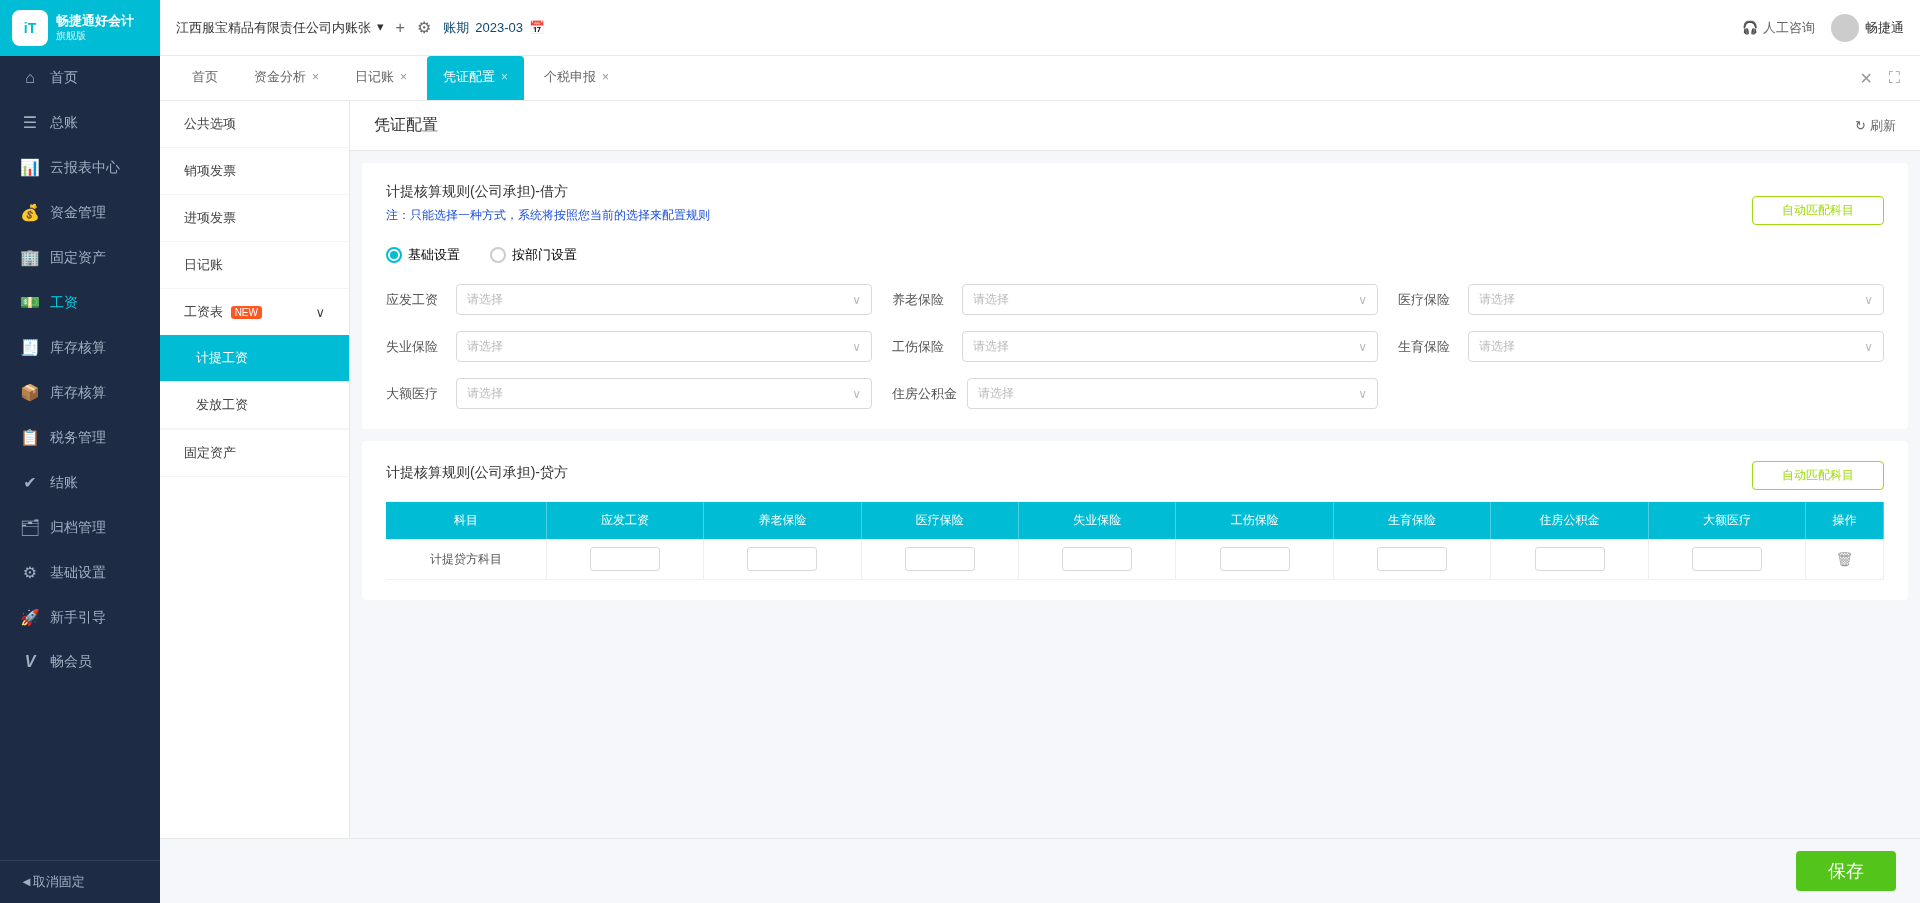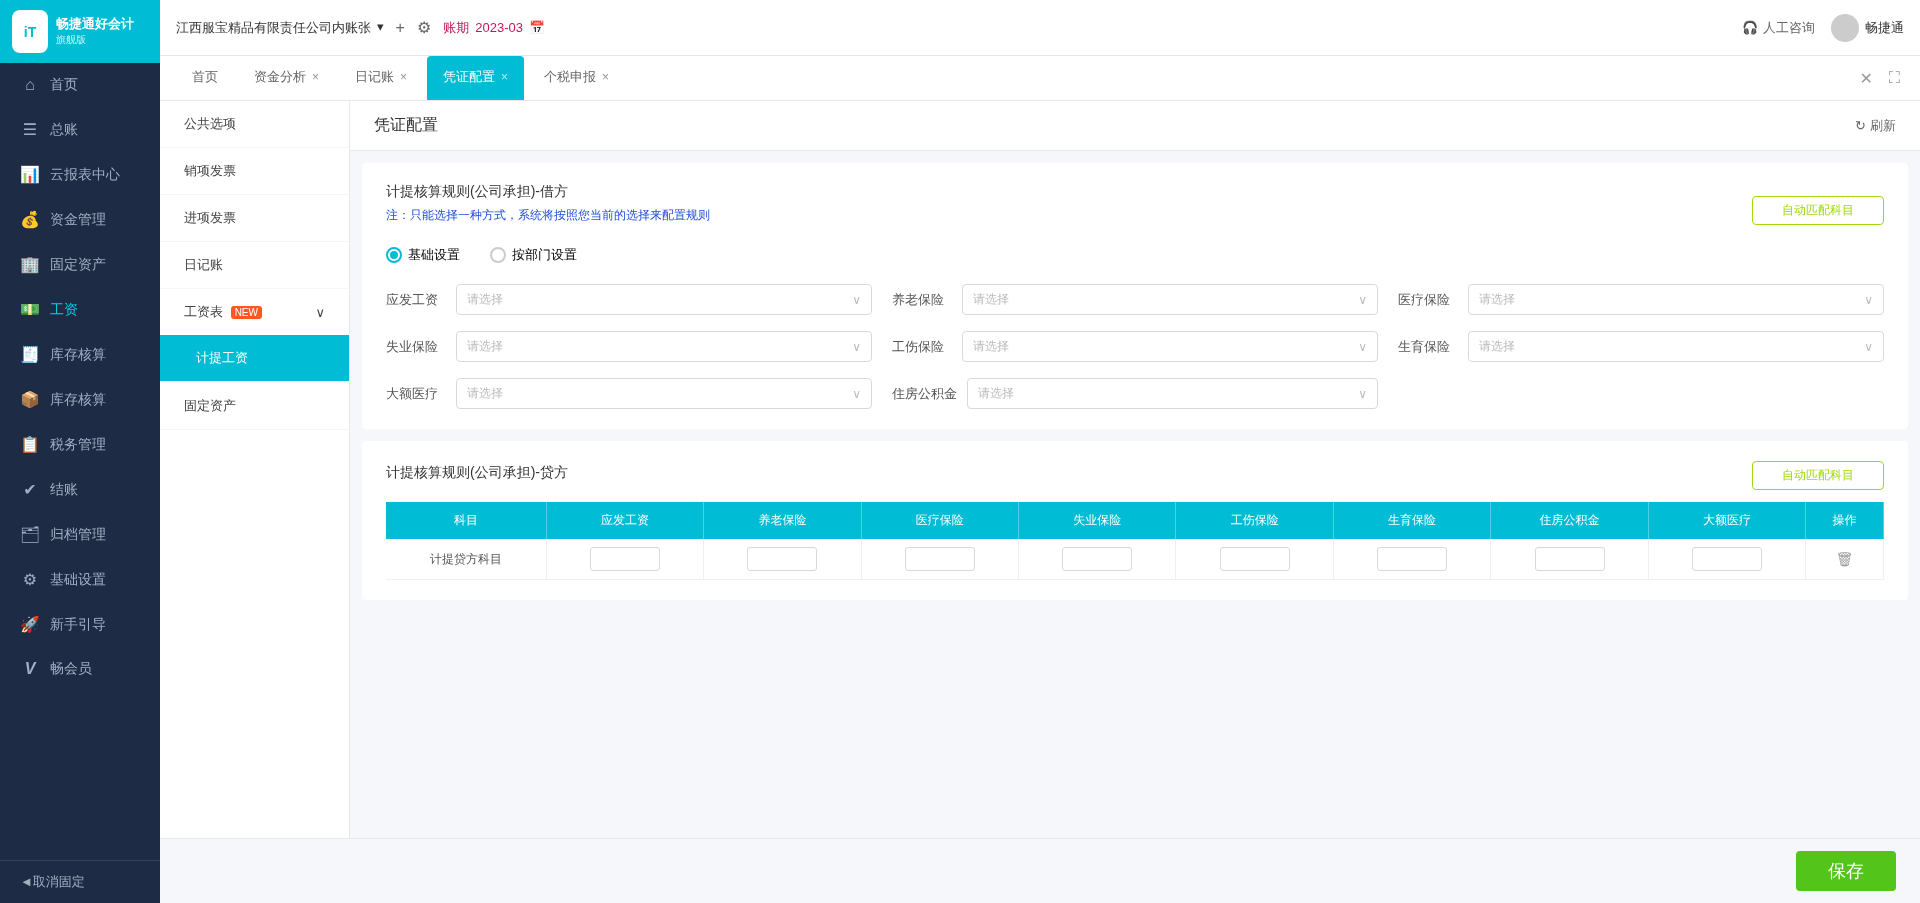--- a/index.html
+++ b/index.html
@@ -17,21 +17,21 @@
     .sidebar-logo {
       background: #00bcd4;
       padding: 10px 12px;
       display: flex;
       align-items: center;
       gap: 8px;
       min-height: 56px;
     }
     .logo-icon {
       width: 36px;
-      height: 43px;
+      height: 36px;
       background: white;
       border-radius: 8px;
       display: flex;
       align-items: center;
       justify-content: center;
       font-weight: bold;
       font-size: 14px;
       color: #00bcd4;
     }
     .logo-text {
@@ -83,21 +83,21 @@
     }
     .company-select {
       display: flex;
       align-items: flex-start;
       gap: 6px;
       cursor: pointer;
       font-size: 13px;
       color: #333;
     }
     .topbar-icon { font-size: 16px; color: #666; cursor: pointer; }
-    .account-period { display: flex; align-items: center; gap: 6px; font-size: 13px; color: #be185d; }
+    .account-period { display: flex; align-items: center; gap: 6px; font-size: 13px; color: #0c4a6e; }
     .topbar-right { margin-left: auto; display: flex; align-items: center; gap: 16px; }
     .service-btn { display: flex; align-items: center; gap: 4px; font-size: 13px; color: #666; cursor: pointer; }
     .user-area { display: flex; align-items: center; gap: 6px; font-size: 13px; color: #333; cursor: pointer; }
     .avatar { width: 28px; height: 28px; background: #ccc; border-radius: 50%; }
 
     
     .tabbar {
       background: white;
       display: flex;
       align-items: center;
@@ -460,20 +460,23 @@
       <div class="left-menu-group">
         <div class="left-menu-group-header">
           <div>
             <span>工资表</span>
             <span class="new-badge">NEW</span>
           </div>
           <span>∨</span>
         </div>
         <div class="left-menu-item active" style="padding-left:36px;">
           <span>计提工资</span>
+        </div>
+        <div class="left-menu-item" style="padding-left:36px;">
+          <span>发放工资</span>
         </div>
       </div>
       <div class="left-menu-item">
         <span>固定资产</span>
       </div>
     </div>
 
     <div class="right-panel">
       <div class="page-header">
         <h2 class="page-title">凭证配置</h2>

